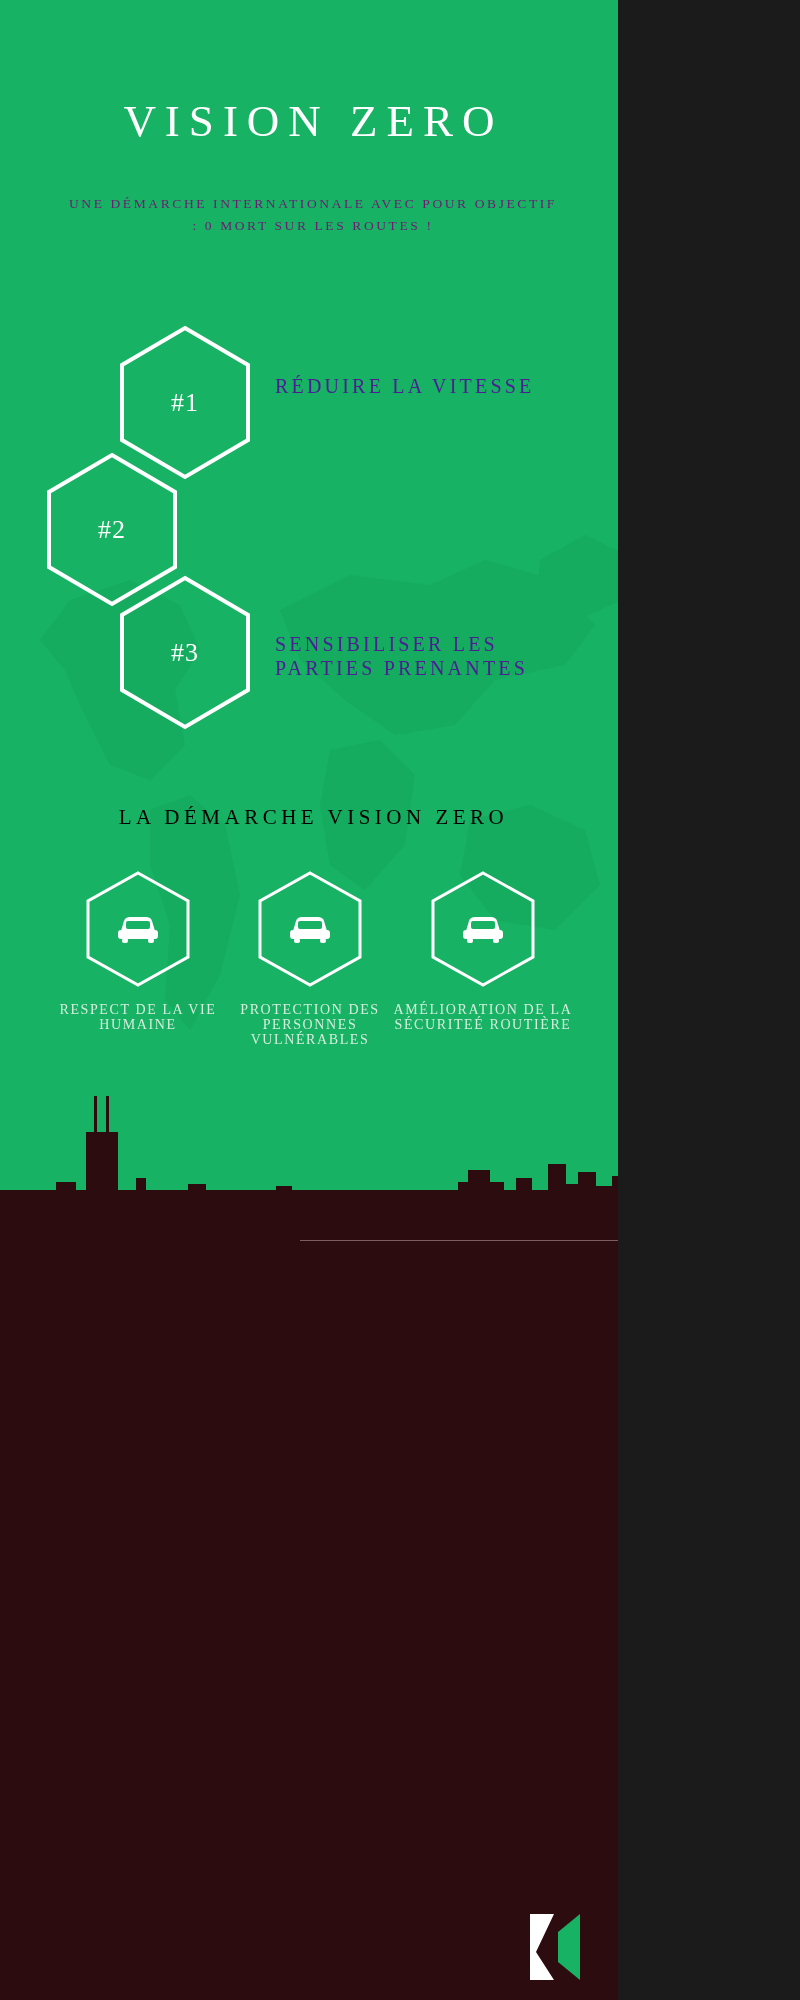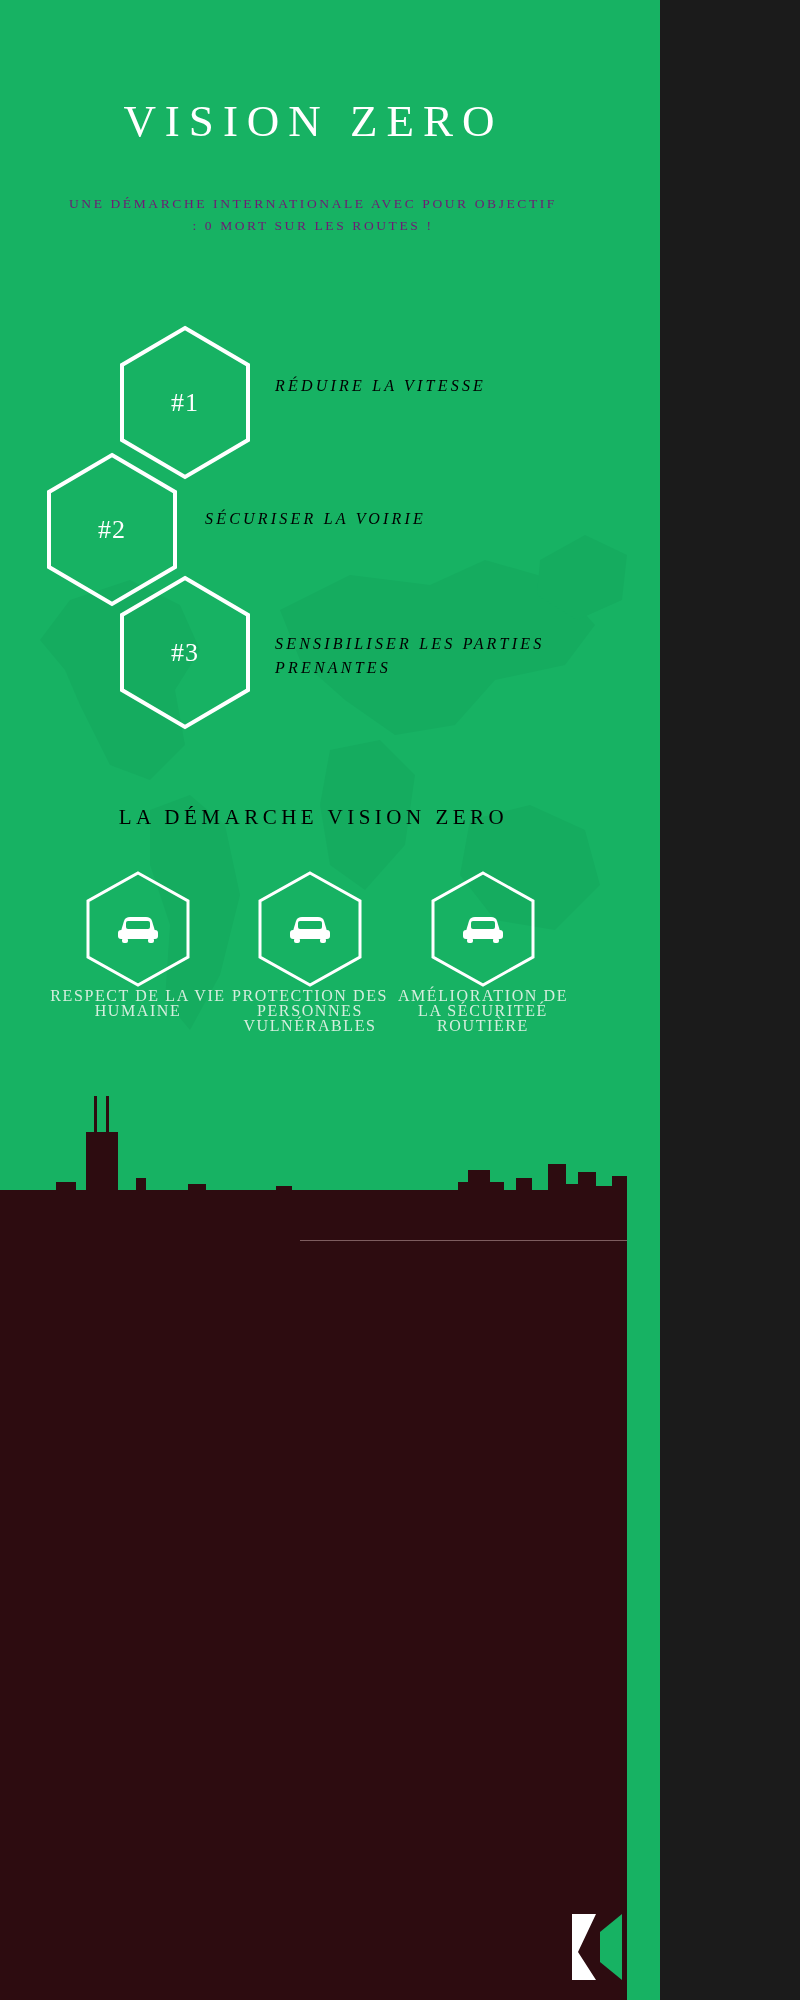--- a/index.html
+++ b/index.html
@@ -20,21 +20,20 @@
   }
   
   .poster {
     position: absolute;
     left: 0;
     top: 0;
     width: 618px;
     height: 2000px;
     background: #17b263;
     overflow: hidden;
-    padding-left: 42px;
   }
   .poster-bg-map {
     position: absolute;
     left: 0;
     top: 380px;
     width: 627px;
     height: 760px;
     opacity: 0.35;
   }
   
@@ -73,25 +72,24 @@
   .hex .hex-label {
     position: absolute;
     width: 100%;
     text-align: center;
     font-size: 26px;
     letter-spacing: 1px;
     color: #ffffff;
   }
   .step-text {
     position: absolute;
-    color: #000000;
-    font-size: 16px;
+    color: #4c1d95;
+    font-size: 20px;
     letter-spacing: 3.2px;
     line-height: 24px;
-    font-style: italic;
   }
   
   .section-heading {
     position: absolute;
     left: 0;
     top: 805px;
     width: 627px;
     text-align: center;
     color: #000000;
     font-size: 21px;
@@ -110,23 +108,23 @@
     margin: 0 auto;
   }
   .value .vhex svg { display: block; }
   .value .car {
     position: absolute;
     left: 0; top: 0;
     width: 108px; height: 118px;
     display: flex; align-items: center; justify-content: center;
   }
   .value .vlabel {
-    margin-top: 0;
+    margin-top: 14px;
     color: #d5eede;
-    font-size: 16px;
+    font-size: 14px;
     letter-spacing: 1.6px;
     line-height: 15px;
   }
   
   .darkband {
     position: absolute;
     left: 0;
     top: 1190px;
     width: 627px;
     height: 810px;
@@ -205,21 +203,20 @@
       <span class="hex-label">#1</span>
     </div>
     <div class="step-text" style="left:275px; top:374px; width:300px;">RÉDUIRE LA VITESSE</div>
 
     <div class="hex" style="left:45px; top:452px; width:134px; height:155px;">
       <svg width="134" height="155" viewBox="0 0 134 155">
         <polygon points="67,3 130,40 130,115 67,152 4,115 4,40" fill="none" stroke="#ffffff" stroke-width="4"></polygon>
       </svg>
       <span class="hex-label">#2</span>
     </div>
-    <div class="step-text" style="left:205px; top:507px; width:310px;">SÉCURISER LA VOIRIE</div>
 
     <div class="hex" style="left:118px; top:575px; width:134px; height:155px;">
       <svg width="134" height="155" viewBox="0 0 134 155">
         <polygon points="67,3 130,40 130,115 67,152 4,115 4,40" fill="none" stroke="#ffffff" stroke-width="4"></polygon>
       </svg>
       <span class="hex-label">#3</span>
     </div>
     <div class="step-text" style="left:275px; top:632px; width:270px;">SENSIBILISER LES PARTIES PRENANTES</div>
 
     <div class="section-heading">LA DÉMARCHE VISION ZERO</div>

